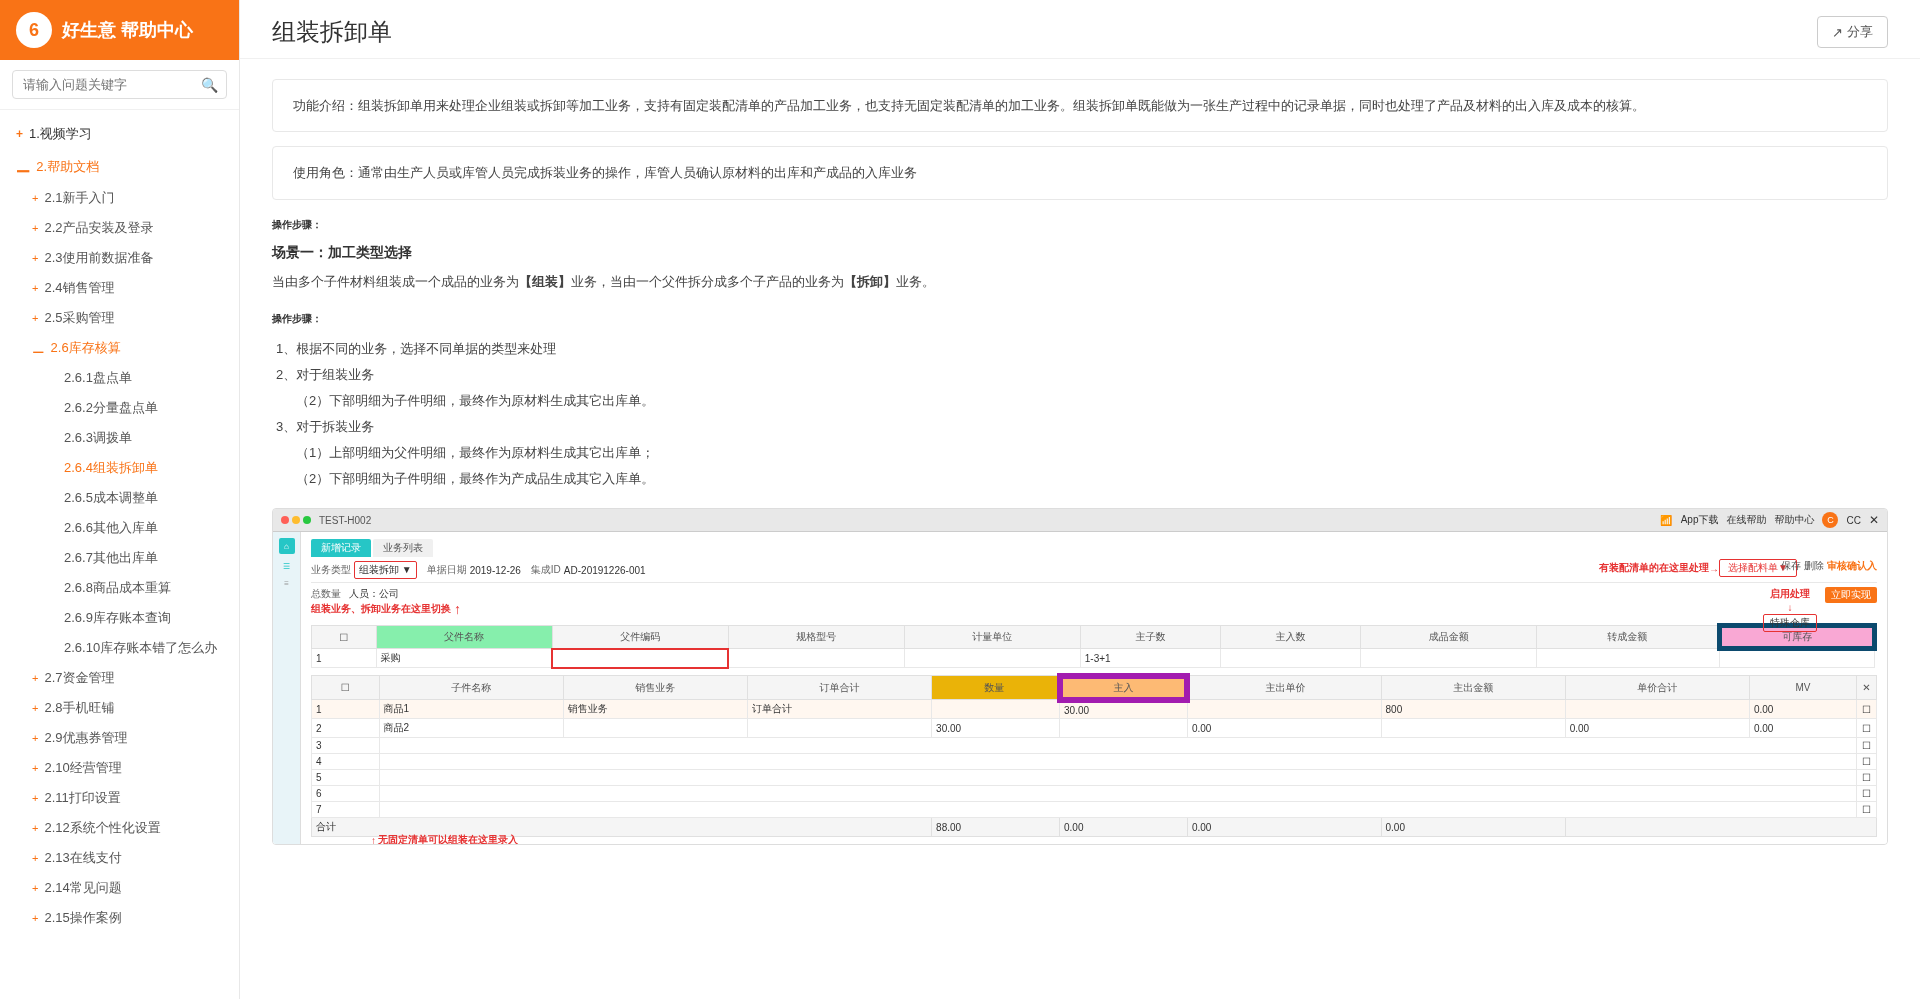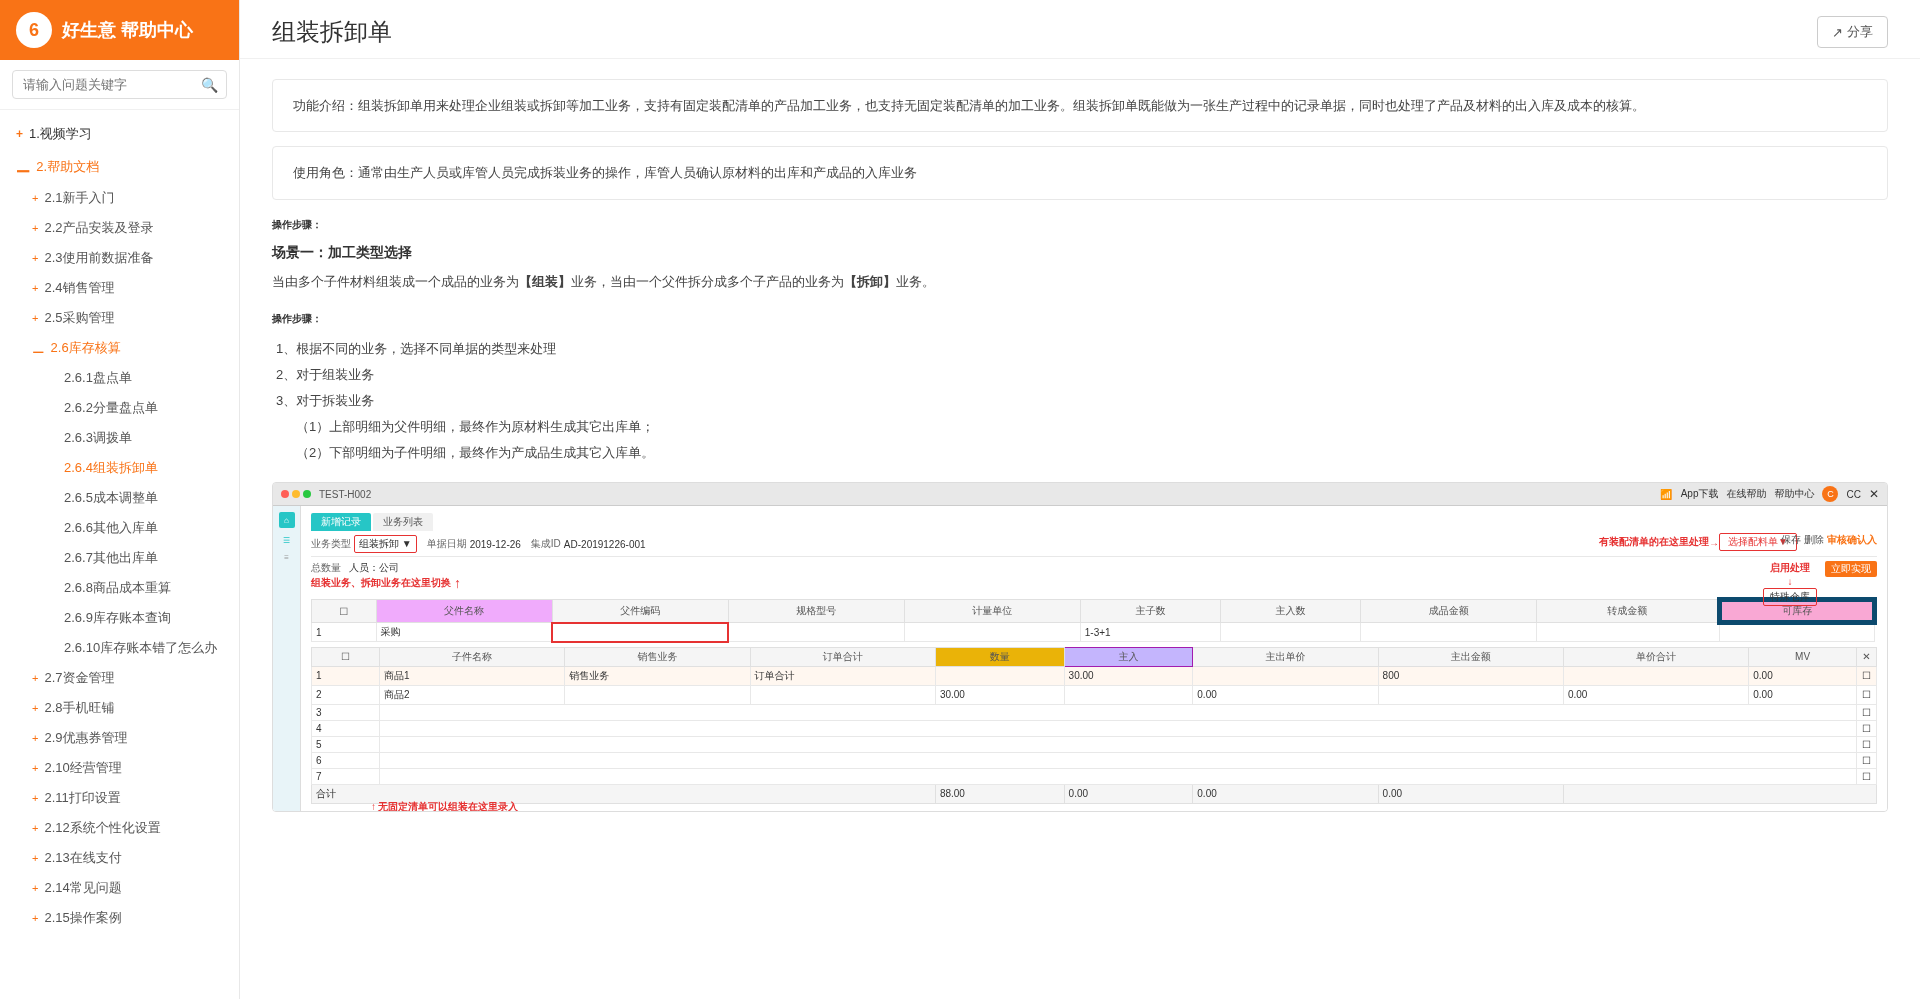--- a/index.html
+++ b/index.html
@@ -285,20 +285,21 @@
     <div class="section-title">操作步骤：</div>
     <div class="scene-title">场景一：加工类型选择</div>
     <p class="content-text">
       当由多个子件材料组装成一个成品的业务为<strong>【组装】</strong>业务，当由一个父件拆分成多个子产品的业务为<strong>【拆卸】</strong>业务。
     </p>
 
     <div class="section-title">操作步骤：</div>
     <div class="steps-list">
       <p>1、根据不同的业务，选择不同单据的类型来处理</p>
       <p>2、对于组装业务</p>
+      <p style="padding-left:20px;">（2）下部明细为子件明细，最终作为原材料生成其它出库单。</p>
       <p>3、对于拆装业务</p>
       <p style="padding-left:20px;">（1）上部明细为父件明细，最终作为原材料生成其它出库单；</p>
       <p style="padding-left:20px;">（2）下部明细为子件明细，最终作为产成品生成其它入库单。</p>
     </div>
 
     <div class="mock-screenshot">
 
       <div style="background:#e8e8e8; padding:3px 8px; display:flex; align-items:center; justify-content:space-between; border-bottom:1px solid #ccc;">
         <div style="display:flex; gap:8px; align-items:center;">
           <div style="display:flex; gap:3px;">
@@ -377,21 +378,21 @@
               <span style="border:1px solid #e63232;padding:1px 6px;font-size:10px;border-radius:2px;">特殊仓库</span>
             </div>
             <button style="position:absolute; right:0; top:0; background:#f97316; color:#fff; border:none; border-radius:2px; padding:1px 6px; font-size:10px; cursor:pointer;">立即实现</button>
           </div>
 
           <div style="margin-top:22px; margin-bottom:4px;">
             <table style="width:100%;border-collapse:collapse;font-size:10px;">
               <thead>
                 <tr>
                   <th style="background:#f5f5f5;border:1px solid #e0e0e0;padding:2px 4px;color:#555;font-weight:normal;">☐</th>
-                  <th style="background:#f0abfc;border:1px solid #e0e0e0;padding:2px 4px;color:#555;font-weight:normal;">父件名称</th>
+                  <th style="background:#86efac;border:1px solid #e0e0e0;padding:2px 4px;color:#555;font-weight:normal;">父件名称</th>
                   <th style="background:#f5f5f5;border:1px solid #e0e0e0;padding:2px 4px;color:#555;font-weight:normal;">父件编码</th>
                   <th style="background:#f5f5f5;border:1px solid #e0e0e0;padding:2px 4px;color:#555;font-weight:normal;">规格型号</th>
                   <th style="background:#f5f5f5;border:1px solid #e0e0e0;padding:2px 4px;color:#555;font-weight:normal;">计量单位</th>
                   <th style="background:#f5f5f5;border:1px solid #e0e0e0;padding:2px 4px;color:#555;font-weight:normal;">主子数</th>
                   <th style="background:#f5f5f5;border:1px solid #e0e0e0;padding:2px 4px;color:#555;font-weight:normal;">主入数</th>
                   <th style="background:#f5f5f5;border:1px solid #e0e0e0;padding:2px 4px;color:#555;font-weight:normal;">成品金额</th>
                   <th style="background:#f5f5f5;border:1px solid #e0e0e0;padding:2px 4px;color:#555;font-weight:normal;">转成金额</th>
                   <th style="background:#f9a8d4;border:5px solid #0c4a6e;padding:2px 4px;color:#555;font-weight:normal;">可库存</th>
                 </tr>
               </thead>
@@ -419,21 +420,21 @@
               <span>无固定清单可以组装在这里录入</span>
             </div>
             <table style="width:100%;border-collapse:collapse;font-size:10px;">
               <thead>
                 <tr>
                   <th style="background:#f5f5f5;border:1px solid #e0e0e0;padding:2px 4px;color:#555;font-weight:normal;">☐</th>
                   <th style="background:#f5f5f5;border:1px solid #e0e0e0;padding:2px 4px;color:#555;font-weight:normal;">子件名称</th>
                   <th style="background:#f5f5f5;border:1px solid #e0e0e0;padding:2px 4px;color:#555;font-weight:normal;">销售业务</th>
                   <th style="background:#f5f5f5;border:1px solid #e0e0e0;padding:2px 4px;color:#555;font-weight:normal;">订单合计</th>
                   <th style="background:#eab308;border:1px solid #e0e0e0;padding:2px 4px;color:#555;font-weight:normal;">数量</th>
-                  <th style="background:#c4b5fd;border:1px solid #a21caf;padding:2px 4px;color:#555;font-weight:normal;">主入</th>
+                  <th style="background:#fdba74;border:6px solid #a21caf;padding:2px 4px;color:#555;font-weight:normal;">主入</th>
                   <th style="background:#f5f5f5;border:1px solid #e0e0e0;padding:2px 4px;color:#555;font-weight:normal;">主出单价</th>
                   <th style="background:#f5f5f5;border:1px solid #e0e0e0;padding:2px 4px;color:#555;font-weight:normal;">主出金额</th>
                   <th style="background:#f5f5f5;border:1px solid #e0e0e0;padding:2px 4px;color:#555;font-weight:normal;">单价合计</th>
                   <th style="background:#f5f5f5;border:1px solid #e0e0e0;padding:2px 4px;color:#555;font-weight:normal;">MV</th>
                   <th style="background:#f5f5f5;border:1px solid #e0e0e0;padding:2px 4px;color:#555;font-weight:normal;width:20px;">✕</th>
                 </tr>
               </thead>
               <tbody>
                 <tr style="background:#fff7f0;">
                   <td style="border:1px solid #e8e8e8;padding:2px 4px;">1</td>

